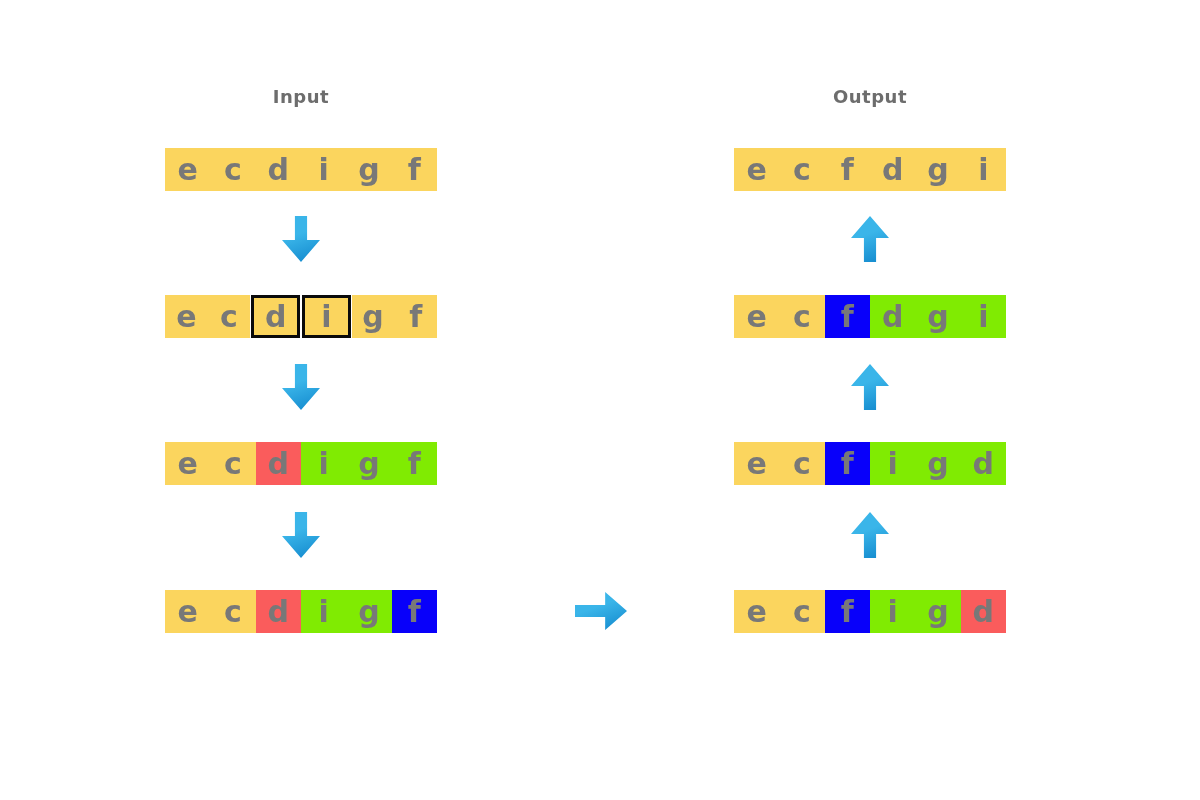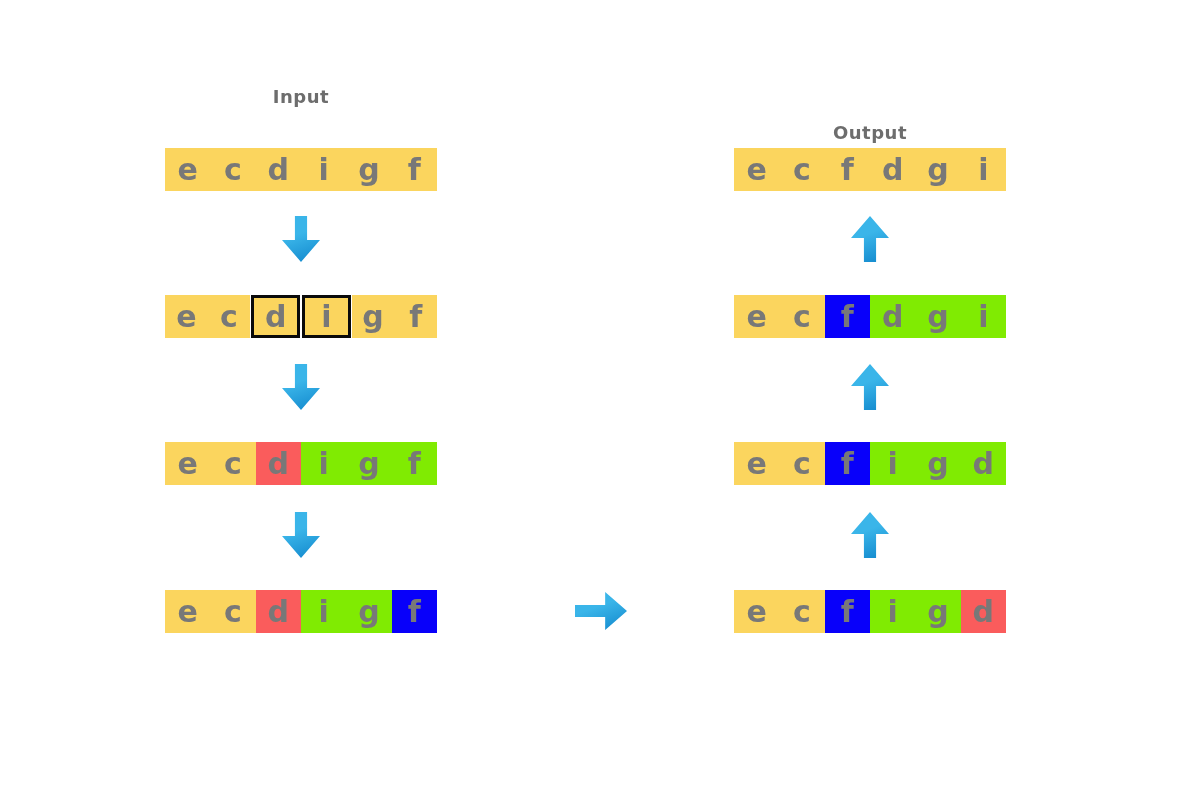--- a/index.html
+++ b/index.html
@@ -19,21 +19,21 @@
     position: absolute;
     width: 272px;
     top: 86px;
     text-align: center;
     font-size: 18px;
     font-weight: bold;
     color: var(--title, #6d6d6d);
     letter-spacing: 0.5px;
   }
   .input-title  { left: 165px; }
-  .output-title { left: 734px; margin-top: 36px; }
+  .output-title { left: 734px; }
 
   .row {
     position: absolute;
     width: 272px;
     height: 43px;
     display: flex;
   }
   .cell {
     flex: 1;
     display: flex;

